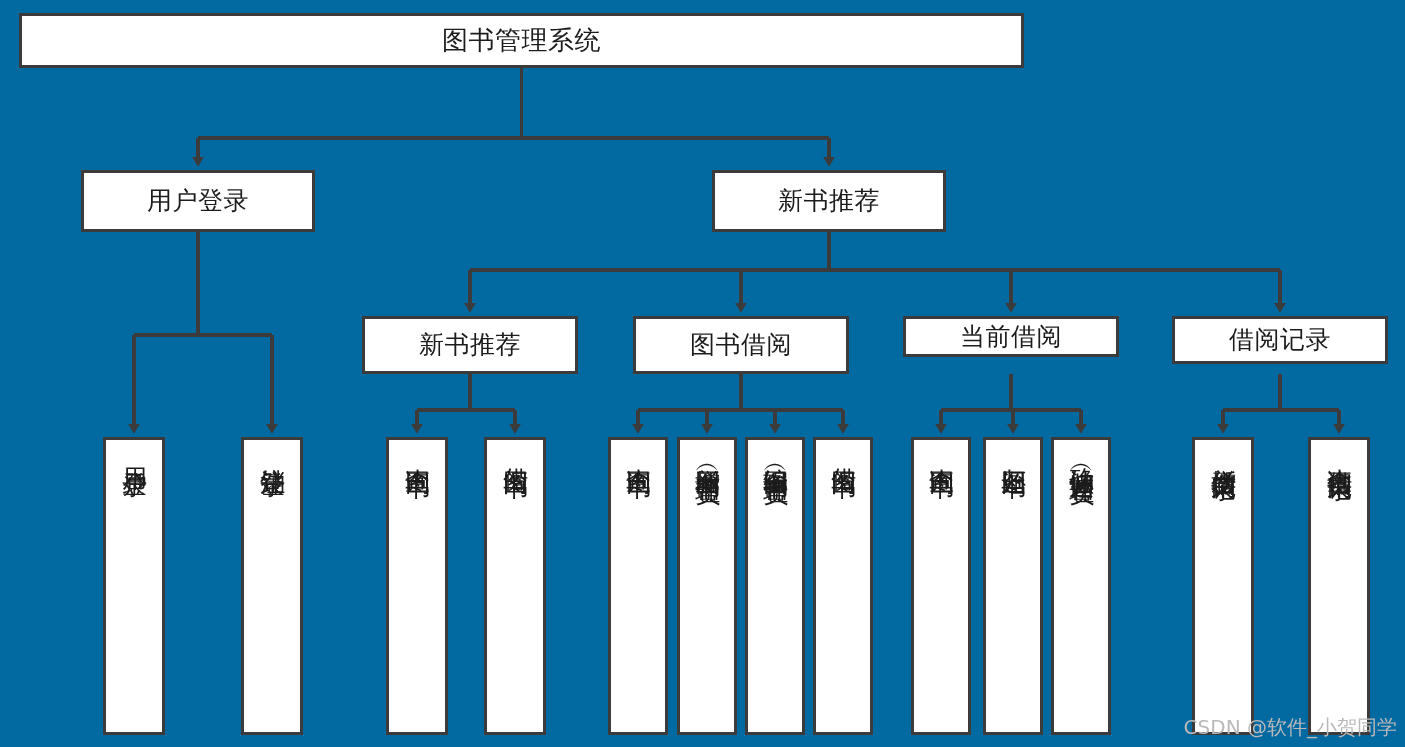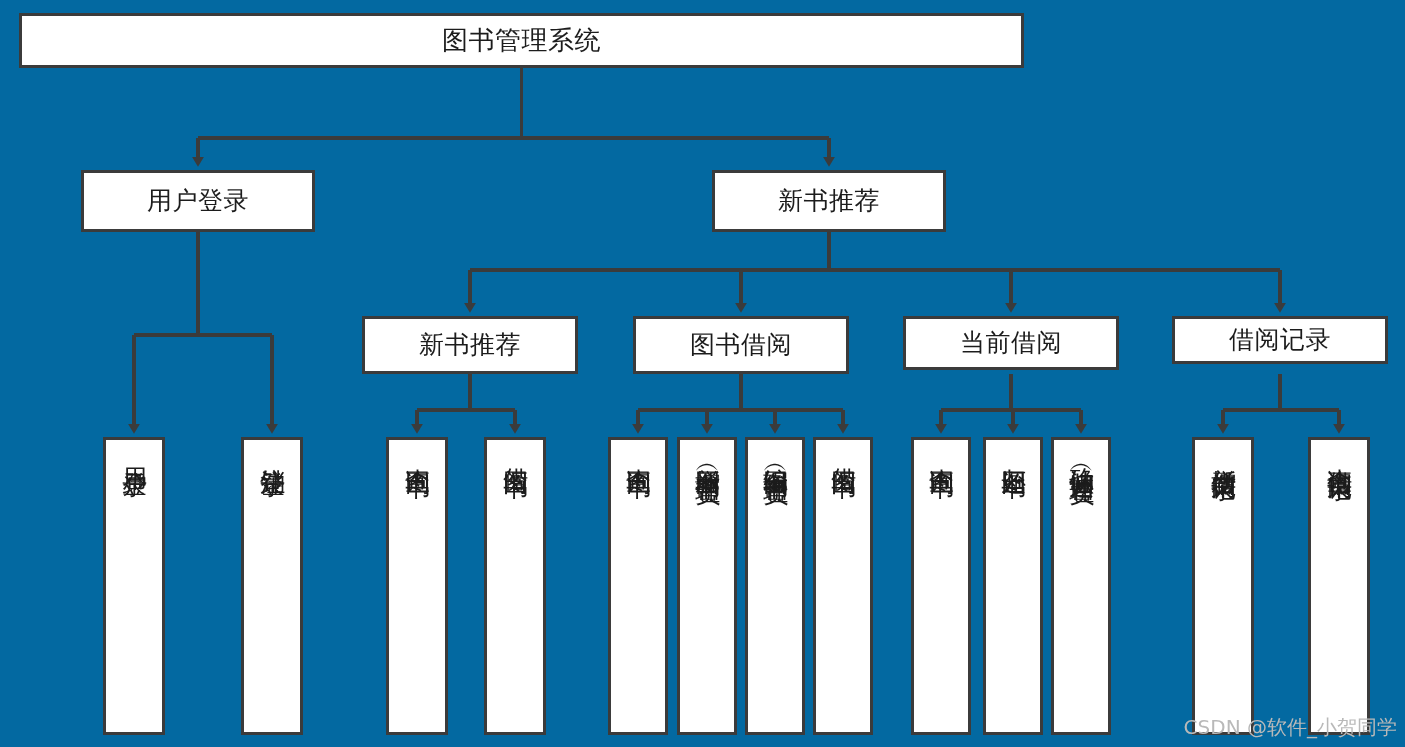--- a/index.html
+++ b/index.html
@@ -147,21 +147,21 @@
   <div class="node h" style="left:712px; top:170px; width:234px; height:62px;">
     <span class="label">新书推荐</span>
   </div>
 
   <div class="node h" style="left:633px; top:316px; width:216px; height:58px;">
     <span class="label">图书借阅</span>
   </div>
   <div class="node h" style="left:362px; top:316px; width:216px; height:58px;">
     <span class="label">新书推荐</span>
   </div>
-  <div class="node h" style="left:903px; top:316px; width:216px; height:54px;">
+  <div class="node h" style="left:903px; top:316px; width:216px; height:41px;">
     <span class="label">当前借阅</span>
   </div>
   <div class="node h" style="left:1172px; top:316px; width:216px; height:48px;">
     <span class="label">借阅记录</span>
   </div>
 
   <div class="node v" style="left:103px; top:437px; width:62px; height:298px;">
     <span class="label">用户登录</span>
   </div>
   <div class="node v" style="left:241px; top:437px; width:62px; height:298px;">

